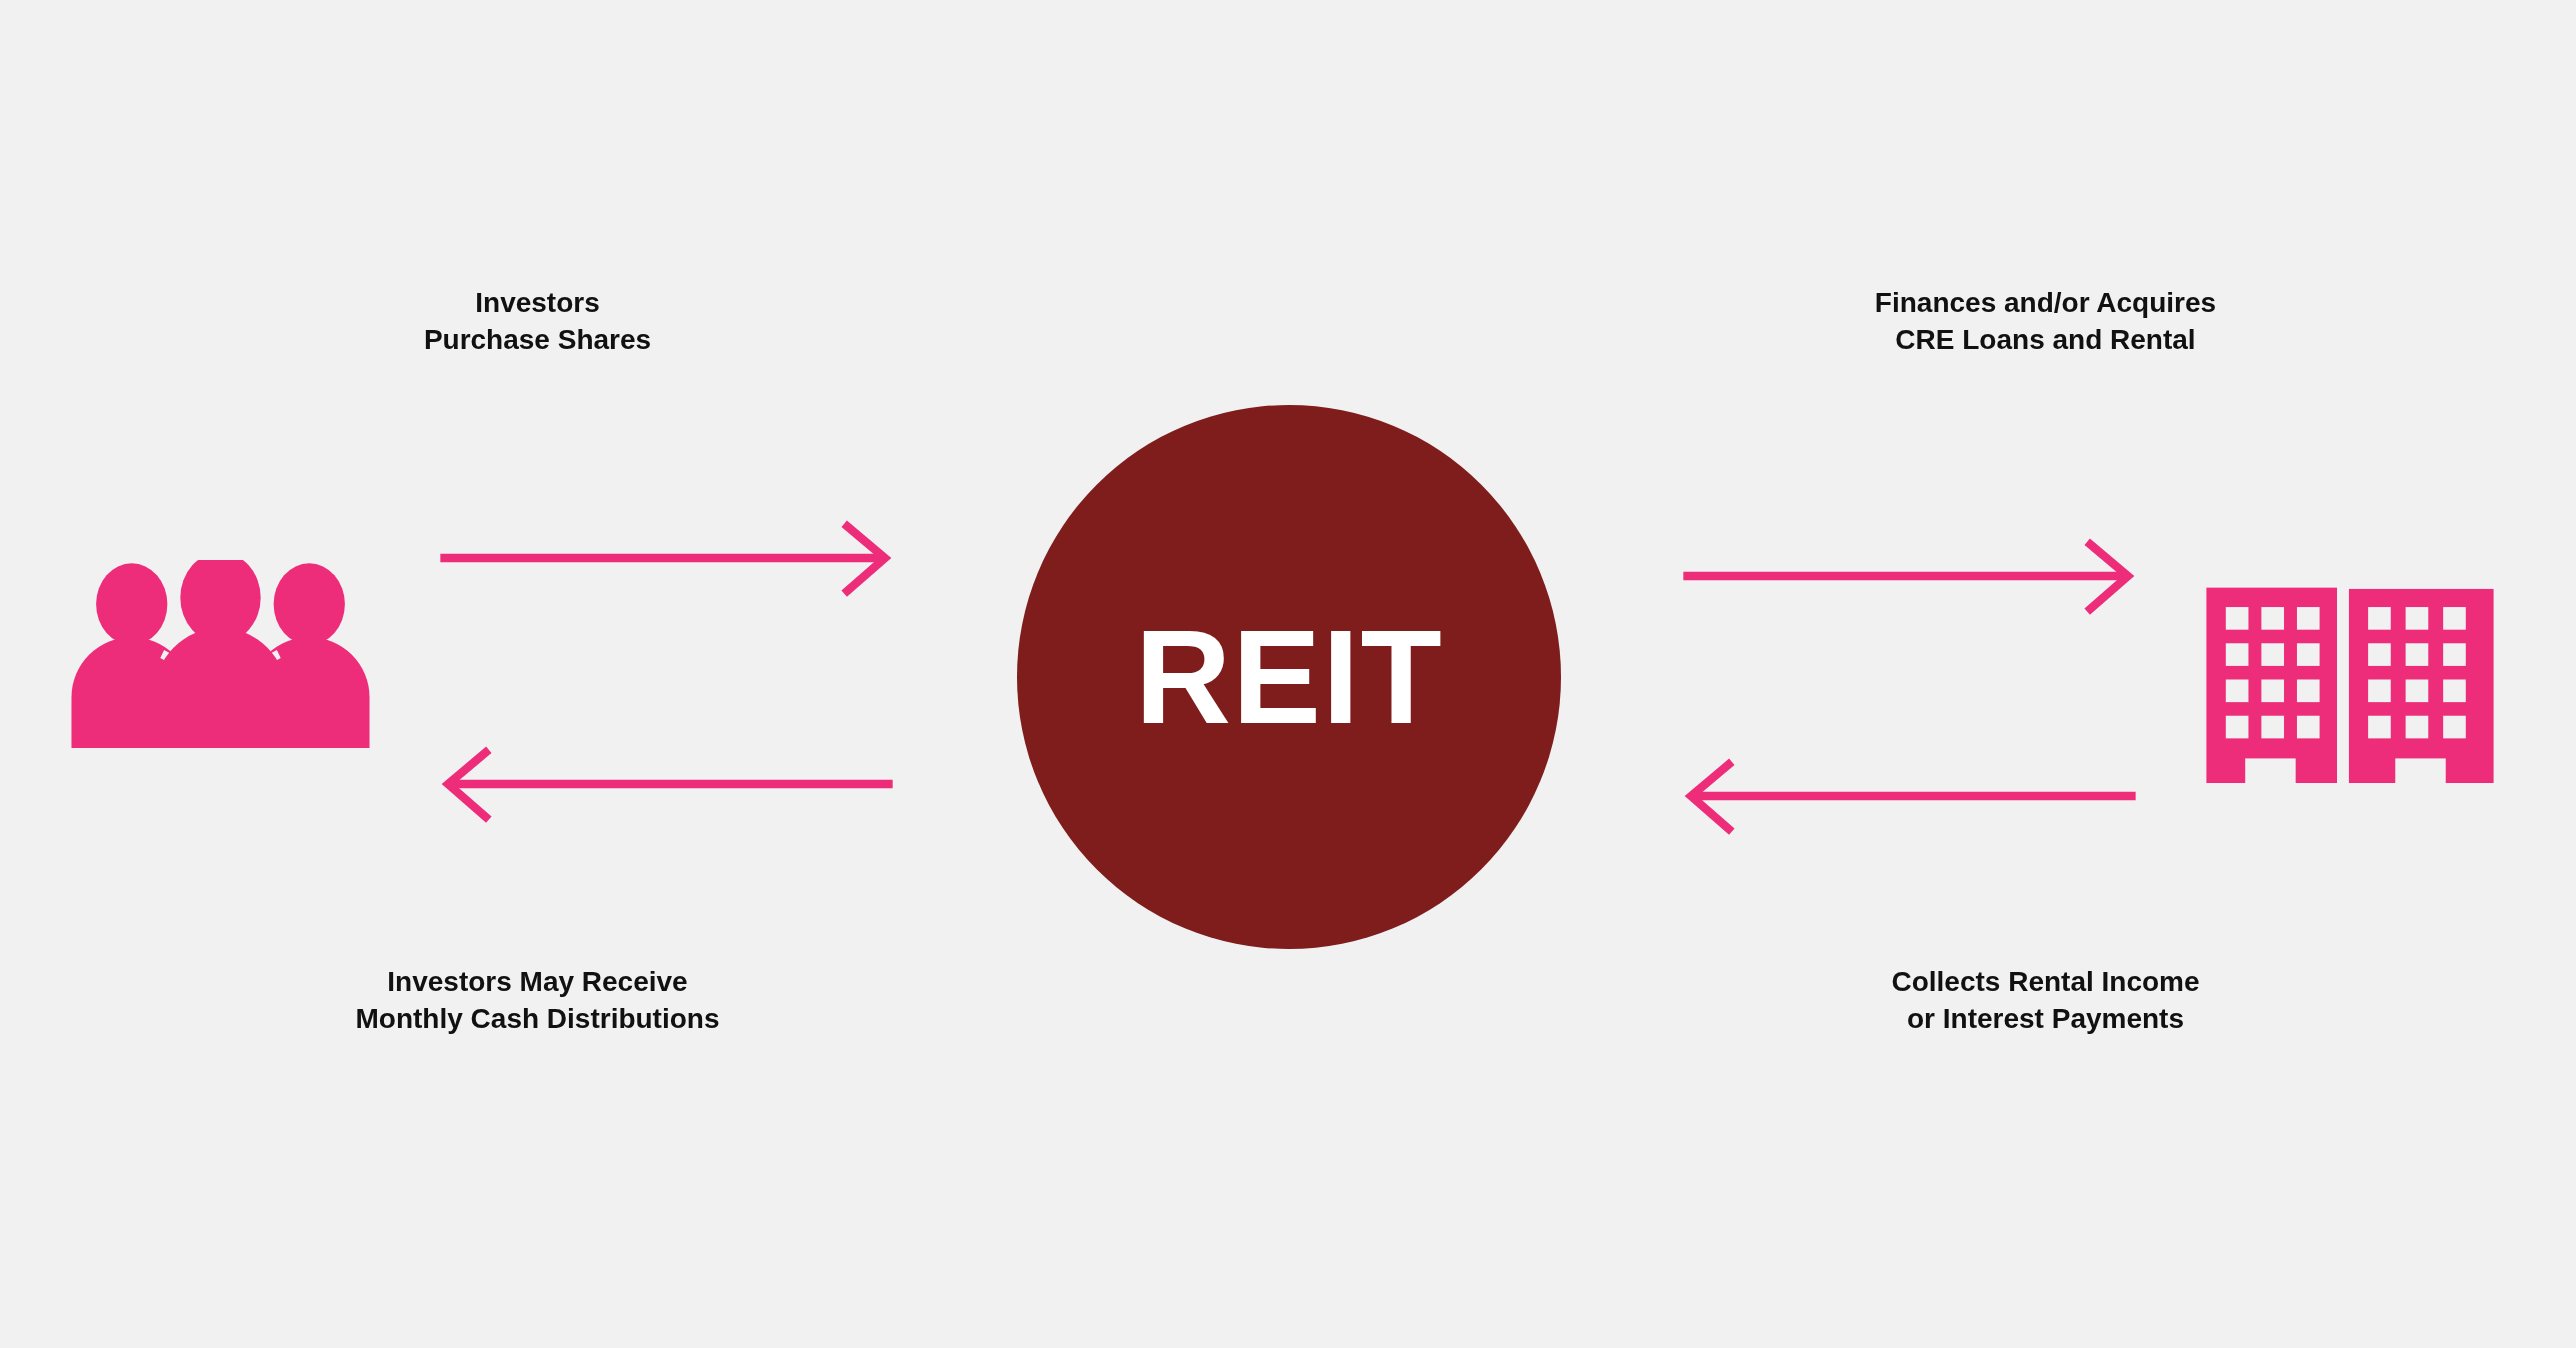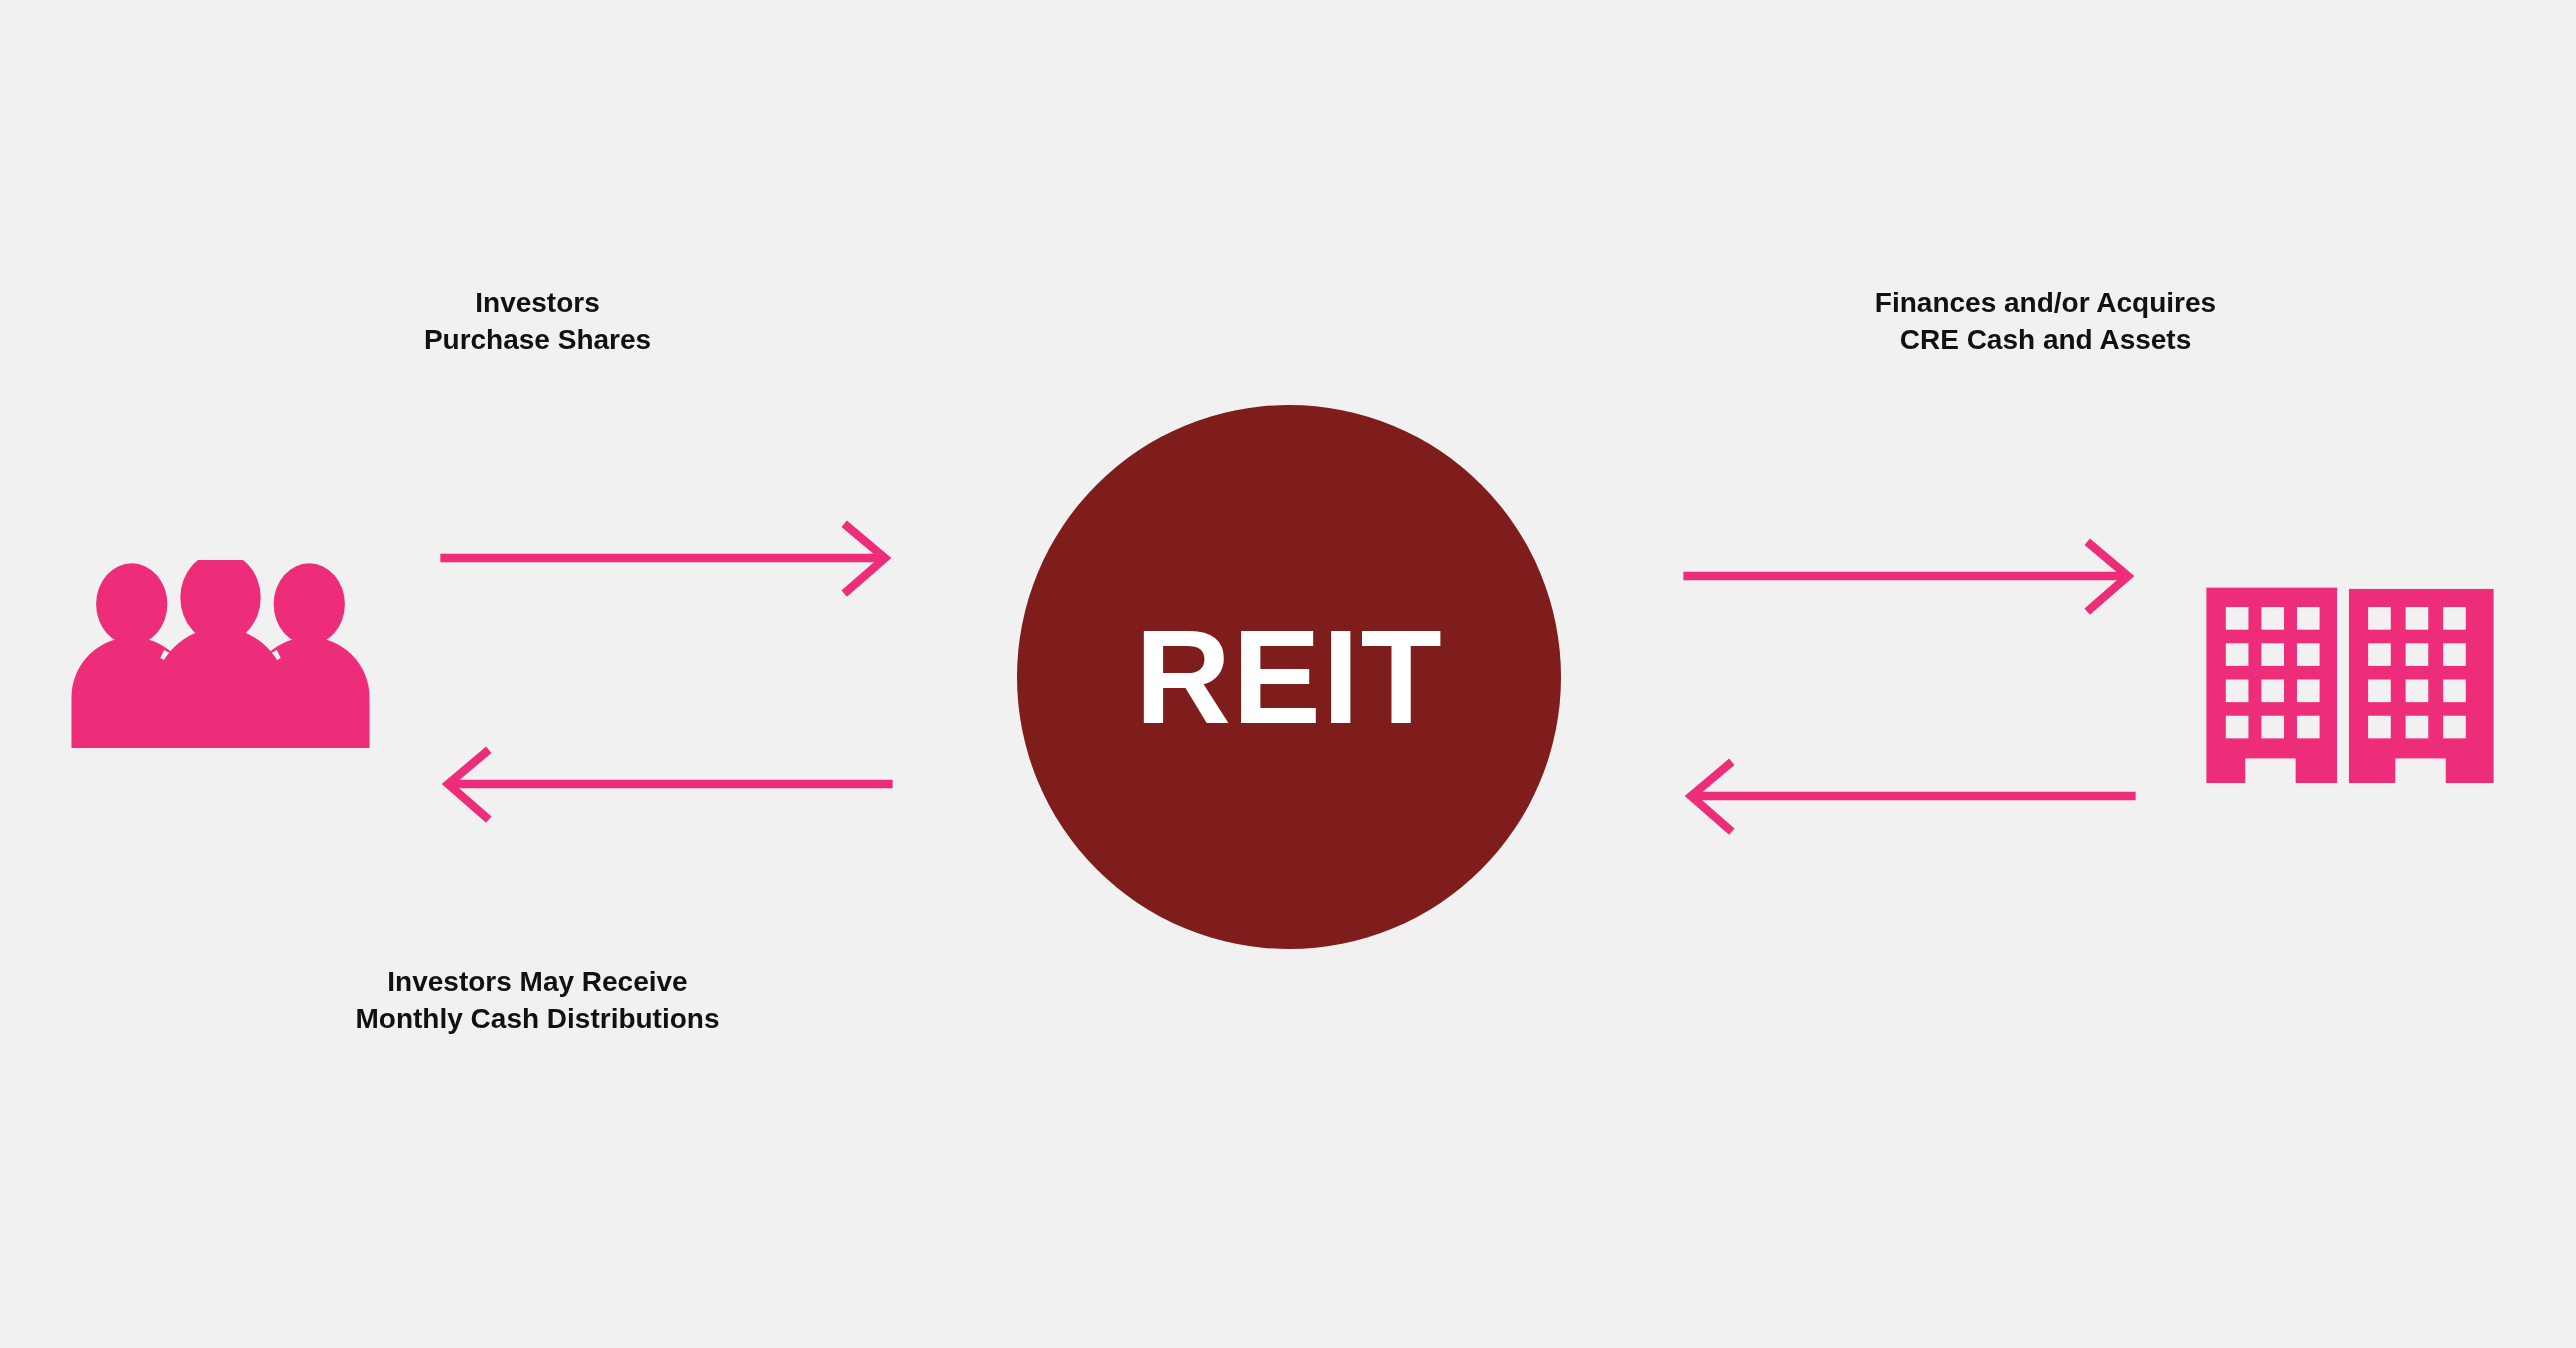--- a/index.html
+++ b/index.html
@@ -90,25 +90,27 @@
 </style>
 </head>
 <body>
 
 <div id="stage">
 
   <div class="caption caption-top-left">Investors
 Purchase Shares</div>
 
   <div class="caption caption-top-right">Finances and/or Acquires
-CRE Cash and Assets</div>
+CRE Loans and Rental</div>
 
   <div class="caption caption-bot-left">Investors May Receive
 Monthly Cash Distributions</div>
 
+  <div class="caption caption-bot-right">Collects Rental Income
+or Interest Payments</div>
 
   <div class="arrow arrow-tl">
     <svg viewBox="0 0 700 130" width="453" height="84" aria-hidden="true">
       <g fill="none" stroke="#ee2d7a" stroke-width="13" stroke-linecap="butt" stroke-linejoin="miter">
         <line x1="0" y1="62" x2="688" y2="62"></line>
         <polyline points="625,9 688,62 625,117"></polyline>
       </g>
     </svg>
   </div>
 

